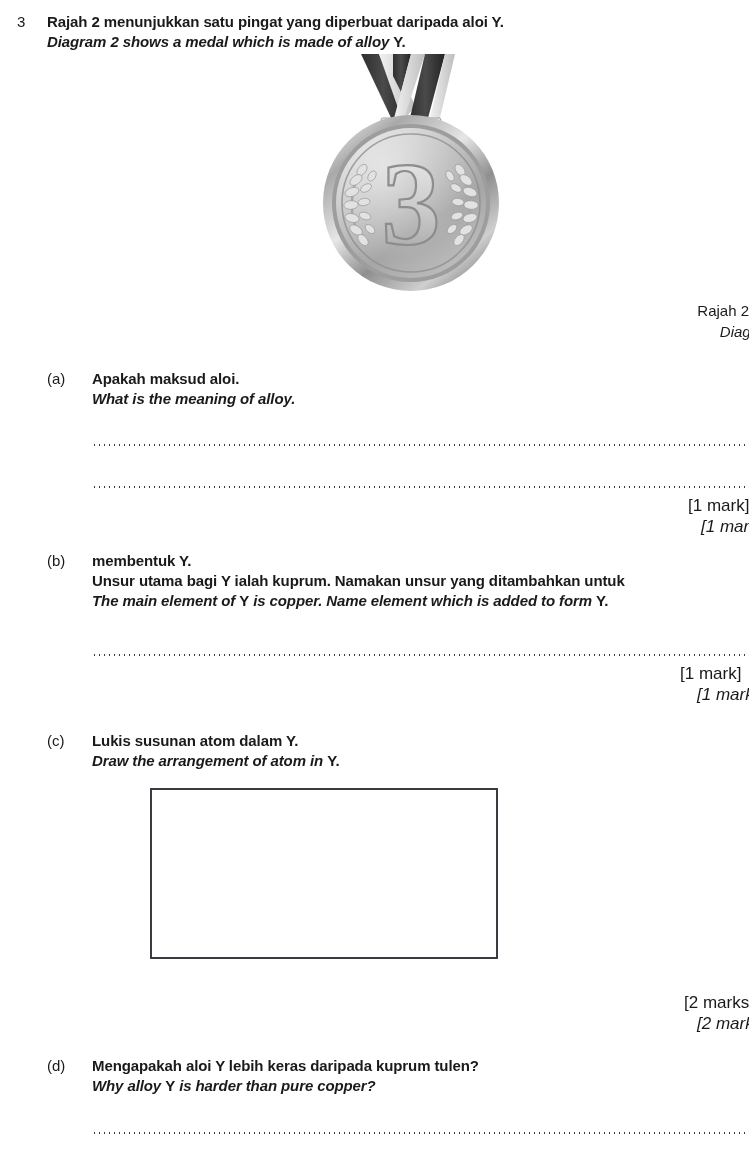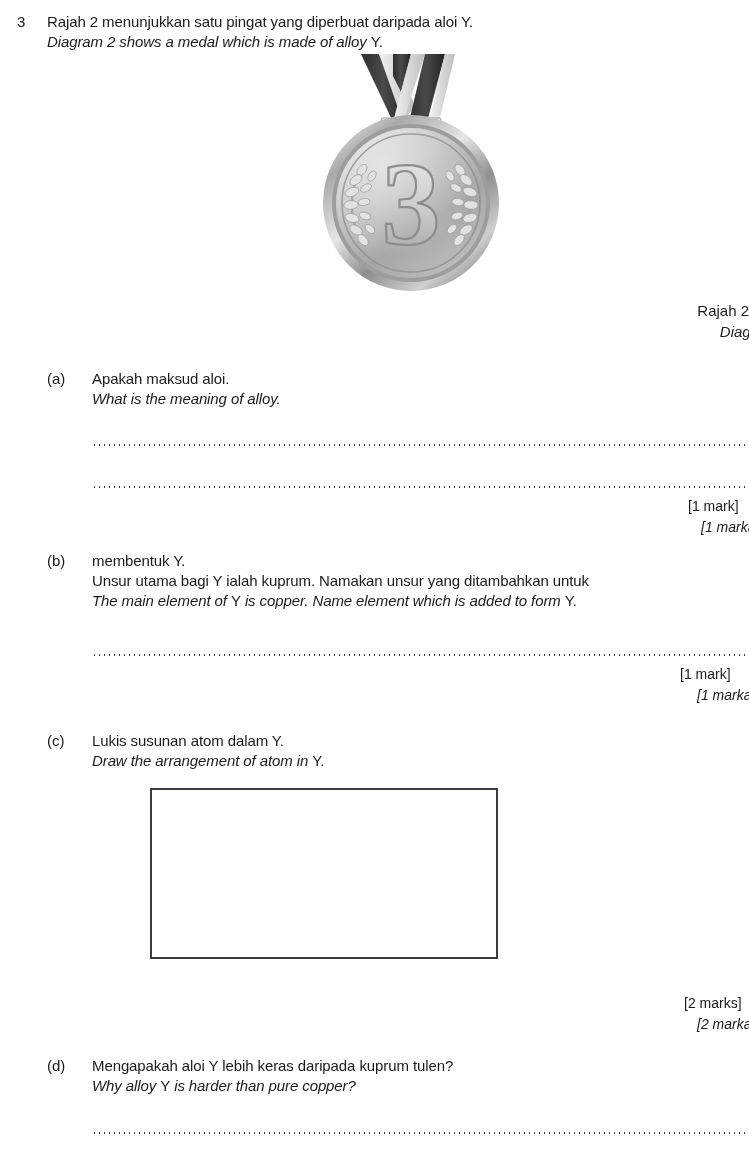--- a/index.html
+++ b/index.html
@@ -39,20 +39,21 @@
   .label {
     width: 45px;
     flex: 0 0 45px;
     font-size: 15px;
     line-height: 20px;
   }
   .body-text {
     font-size: 15px;
     line-height: 20px;
     letter-spacing: -0.1px;
+    font-weight: bold;
   }
   .ml {            
     font-style: normal;
   }
   .en {            
     font-style: italic;
   }
   .up {            
     font-style: normal;
   }
@@ -98,21 +99,21 @@
     border-top: none;
     background-image: radial-gradient(circle, #3a3a42 0.9px, rgba(0,0,0,0) 1.1px);
     background-size: 5px 2px;
     background-repeat: repeat-x;
     background-position: 0 0;
   }
 
   
   .marks {
     position: absolute;
-    font-size: 14px;
+    font-size: 17px;
     line-height: 20px;
     white-space: nowrap;
   }
 
   
   .answer-box {
     position: absolute;
     border: 2px solid #3b3b41;
     background: #ffffff;
     box-sizing: border-box;

